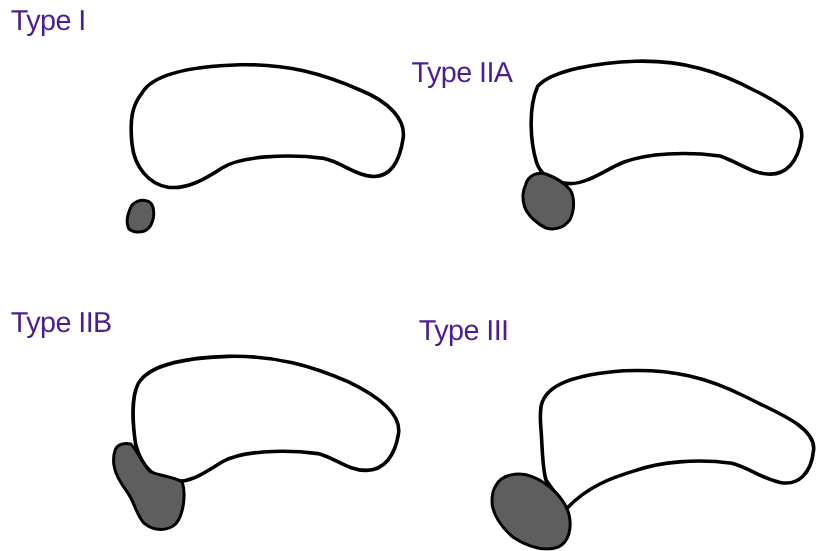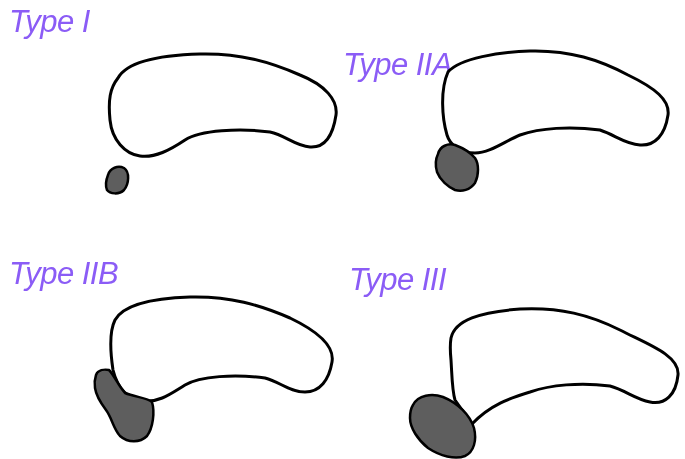--- a/index.html
+++ b/index.html
@@ -1,24 +1,23 @@
 <!DOCTYPE html>
 <html><head>
   <meta charset="utf-8">
   <style>
     html, body { margin: 0; padding: 0; background: #ffffff; }
     body { width: 685px; height: 459px; position: relative; overflow: hidden; }
     .panel-label {
       position: absolute;
       font-family: "Liberation Sans", sans-serif;
-      font-size: 31px;
-      color: #8b5cf6;
+      font-size: 24px;
+      color: #4c1d95;
       letter-spacing: -0.5px;
       line-height: 1;
-      font-style: italic;
     }
     svg.figure { position: absolute; left: 0; top: 0; }
     .outline { fill: #ffffff; stroke: #000000; stroke-width: 3; stroke-linejoin: round; }
     .lesion { fill: #5e5e5e; stroke: #000000; stroke-width: 2.5; stroke-linejoin: round; }
   </style>
 </head>
 <body>
 
 <div class="panel-label" style="left:9px; top:6px;">Type I</div>
 <div class="panel-label" style="left:343px; top:6px;margin-top:43px;">Type IIA</div>

